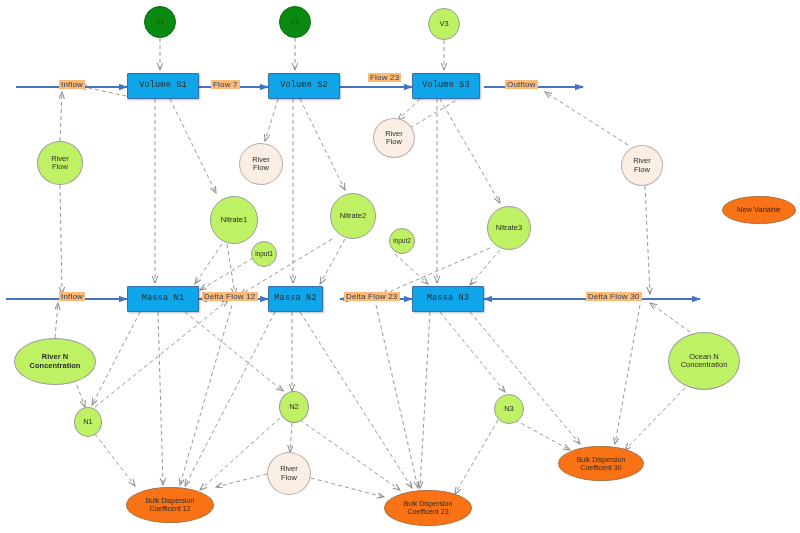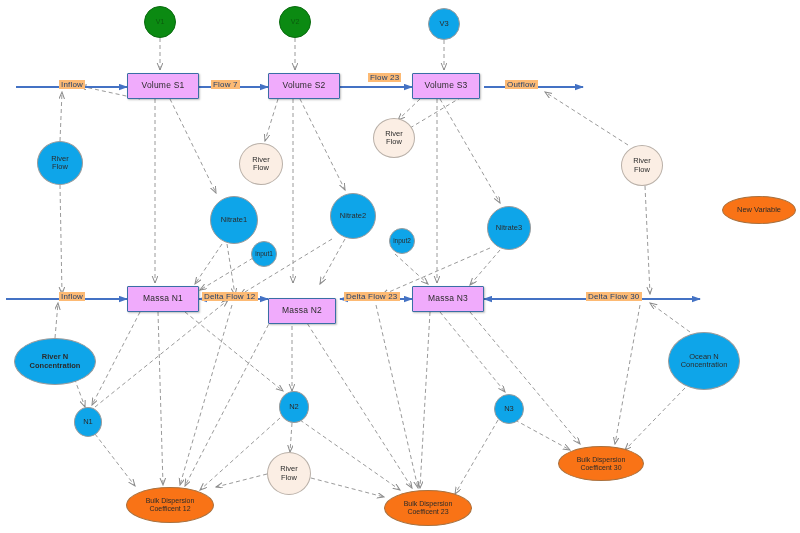--- a/index.html
+++ b/index.html
@@ -31,36 +31,37 @@
     display: flex;
     align-items: center;
     justify-content: center;
     text-align: center;
     color: #2b2b2b;
     line-height: 1.08;
     white-space: pre-line;
     z-index: 5;
   }
   .node.stock {
-    background: #f0abfc;
+    background: #0ea5e9;
     border: 1.4px solid #3a6ea5;
     border-radius: 1px;
     font-size: 8.5px;
     letter-spacing: .2px;
     box-shadow: 1px 1px 2px rgba(0,0,0,.25);
+    font-family: Liberation Mono, monospace;
   }
   .node.ellipse {
     border-radius: 50%;
   }
   .aux-dark {
     background: #f97316;
     border: 1.1px solid #a8713f;
   }
   .aux-mid {
-    background: #0ea5e9;
+    background: #bef264;
     border: 1.1px solid #9b9b9b;
   }
   .aux-light {
     background: #fbeee4;
     border: 1.1px solid #b9b0a8;
   }
   .aux-green {
     background: #0b8a12;
     border: 1.1px solid #0a6b0f;
     color: #0a5c0d;
@@ -165,21 +166,21 @@
       <div class="flowlabel" style="left: 59px; top: 292px;">Inflow</div>
       <div class="flowlabel" style="left: 202px; top: 292px;">Delta Flow 12</div>
       <div class="flowlabel" style="left: 344px; top: 292px;">Delta Flow 23</div>
       <div class="flowlabel" style="left: 586px; top: 292px;">Delta Flow 30</div>
     </div>
   <div id="node-layer">
       <div class="node stock" style="left: 127px; top: 73px; width: 72px; height: 26px;">Volume  S1</div>
       <div class="node stock" style="left: 268px; top: 73px; width: 72px; height: 26px;">Volume  S2</div>
       <div class="node stock" style="left: 412px; top: 73px; width: 68px; height: 26px;">Volume  S3</div>
       <div class="node stock" style="left: 127px; top: 286px; width: 72px; height: 26px;">Massa N1</div>
-      <div class="node stock" style="left: 268px; top: 286px; width: 68px; height: 26px; margin-top: 12px;">Massa N2</div>
+      <div class="node stock" style="left: 268px; top: 286px; width: 55px; height: 26px;">Massa N2</div>
       <div class="node stock" style="left: 412px; top: 286px; width: 72px; height: 26px;">Massa N3</div>
       <div class="node ellipse aux-green" style="left: 144px; top: 6px; width: 32px; height: 32px; font-size: 7px;">V1</div>
       <div class="node ellipse aux-green" style="left: 279px; top: 6px; width: 32px; height: 32px; font-size: 7px;">V2</div>
       <div class="node ellipse aux-mid" style="left: 428px; top: 8px; width: 32px; height: 32px; font-size: 7.5px;">V3</div>
       <div class="node ellipse aux-mid" style="left: 37px; top: 141px; width: 46px; height: 44px; font-size: 7.5px;">River
 Flow</div>
       <div class="node ellipse aux-light" style="left: 239px; top: 143px; width: 44px; height: 42px; font-size: 7.5px;">River
 Flow</div>
       <div class="node ellipse aux-light" style="left: 373px; top: 118px; width: 42px; height: 40px; font-size: 7.5px;">River
 Flow</div>

